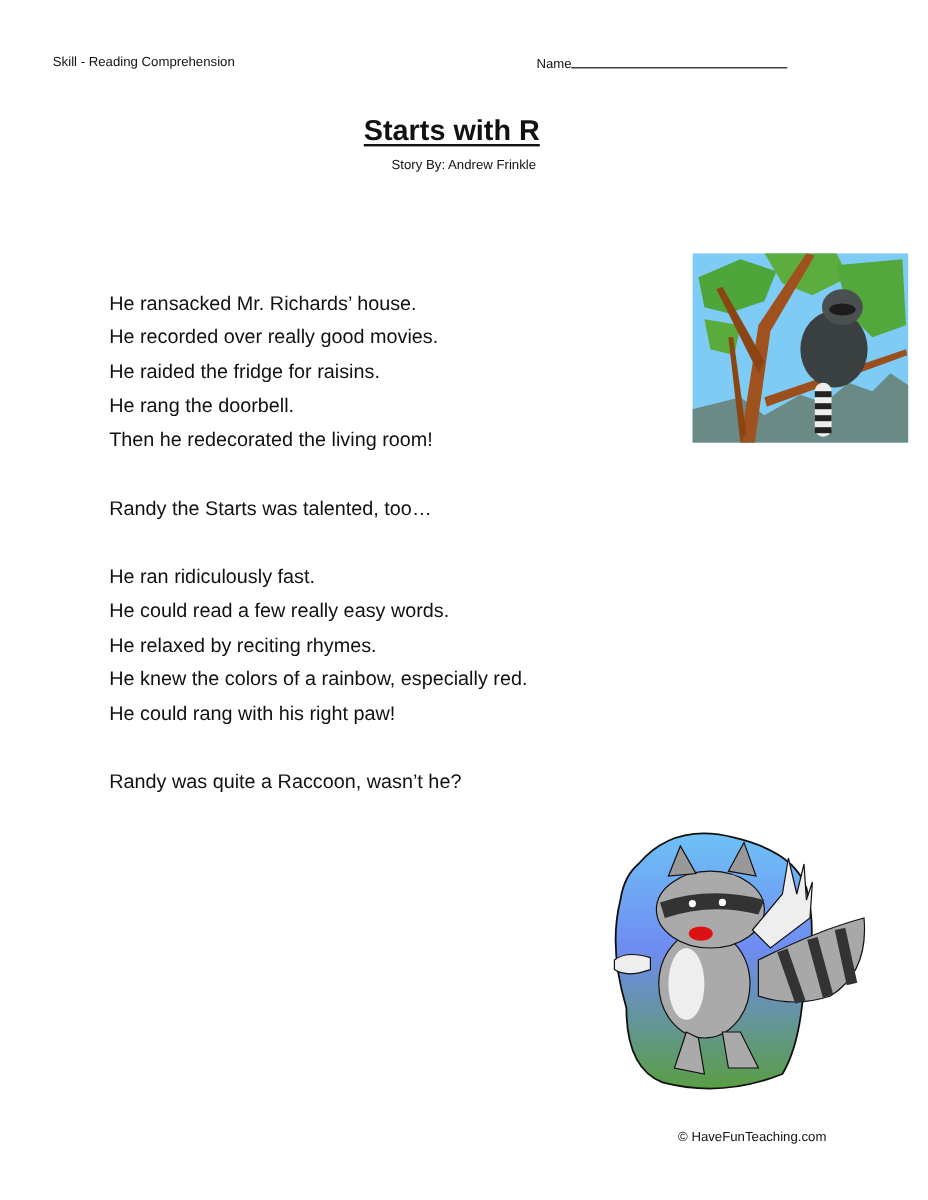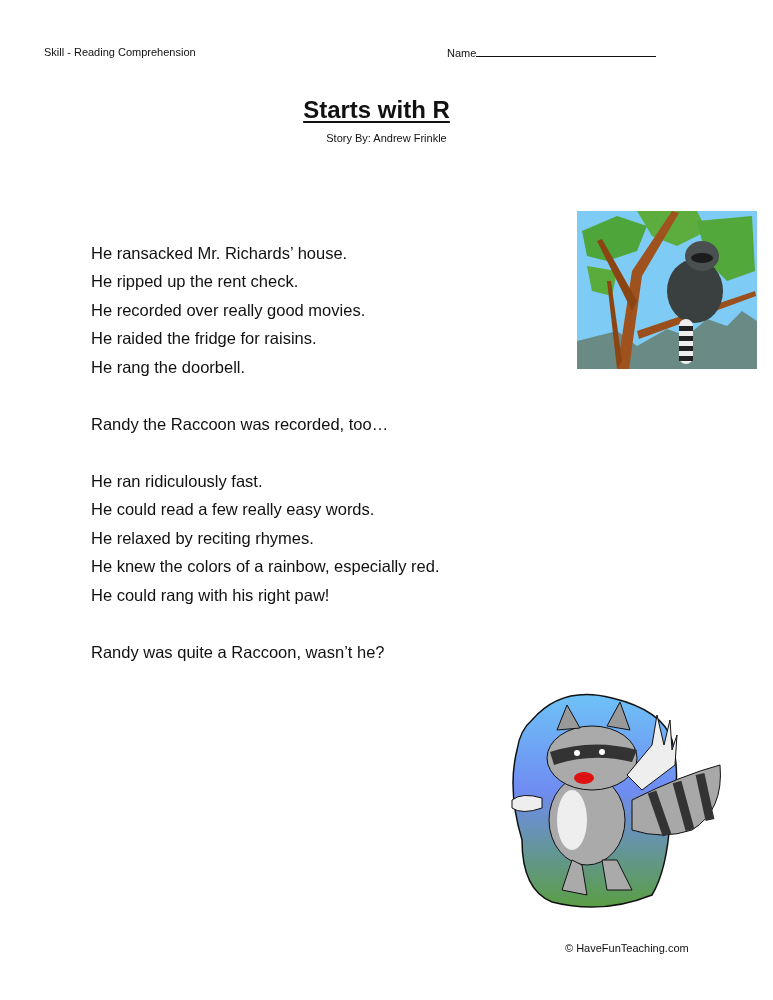--- a/index.html
+++ b/index.html
@@ -23,26 +23,26 @@
 
 <div class="hdr hdr-left">Skill - Reading Comprehension</div>
 <div class="hdr hdr-right"><span>Name</span><span class="line"></span></div>
 
 <div class="title"><span>Starts with R</span></div>
 <div class="byline">Story By: Andrew Frinkle</div>
 
 <div class="story">
   <div class="gap"></div>
   <p class="p">He ransacked Mr. Richards’ house.</p>
-  <p class="p">He ripped up the rent check.</p>
   <p class="p">He recorded over really good movies.</p>
   <p class="p">He raided the fridge for raisins.</p>
   <p class="p">He rang the doorbell.</p>
+  <p class="p">Then he redecorated the living room!</p>
   <div class="gap"></div>
-  <p class="p">Randy the Raccoon was recorded, too…</p>
+  <p class="p">Randy the Starts was talented, too…</p>
   <div class="gap"></div>
   <p class="p">He ran ridiculously fast.</p>
   <p class="p">He could read a few really easy words.</p>
   <p class="p">He relaxed by reciting rhymes.</p>
   <p class="p">He knew the colors of a rainbow, especially red.</p>
   <p class="p">He could rang with his right paw!</p>
   <div class="gap"></div>
   <p class="p">Randy was quite a Raccoon, wasn’t he?</p>
 </div>
 

